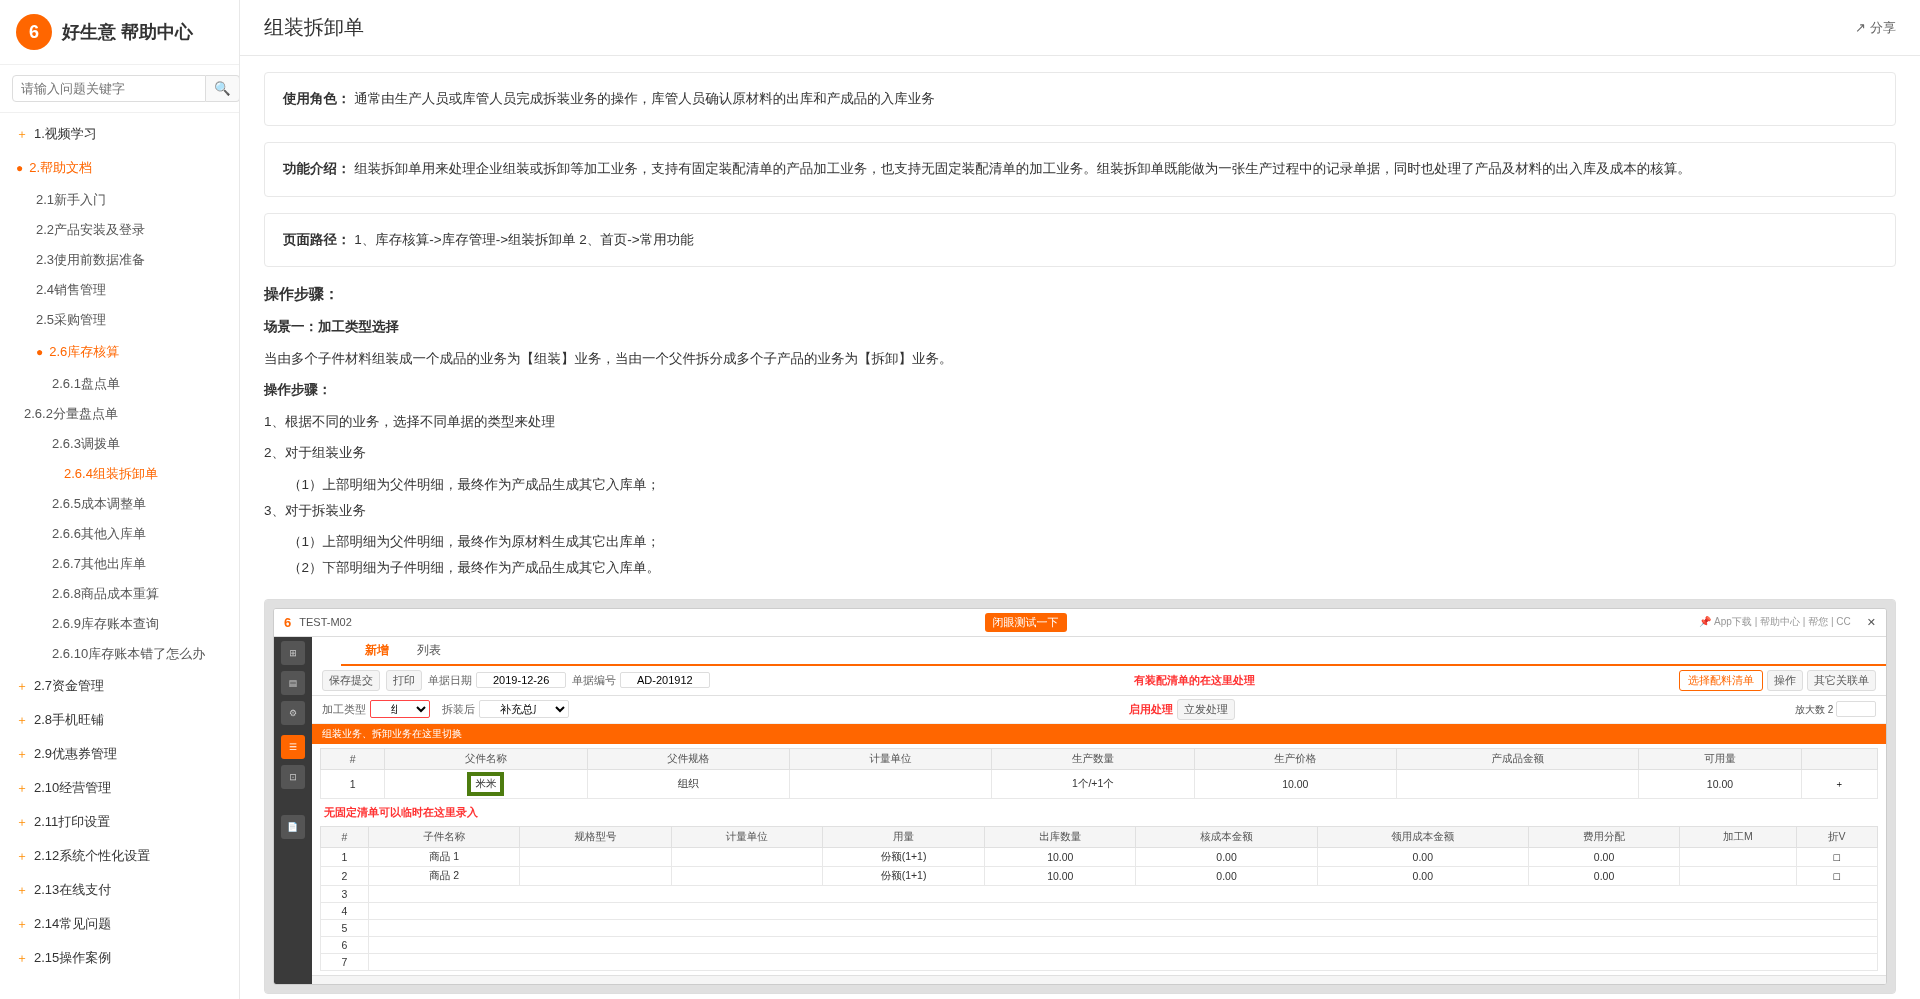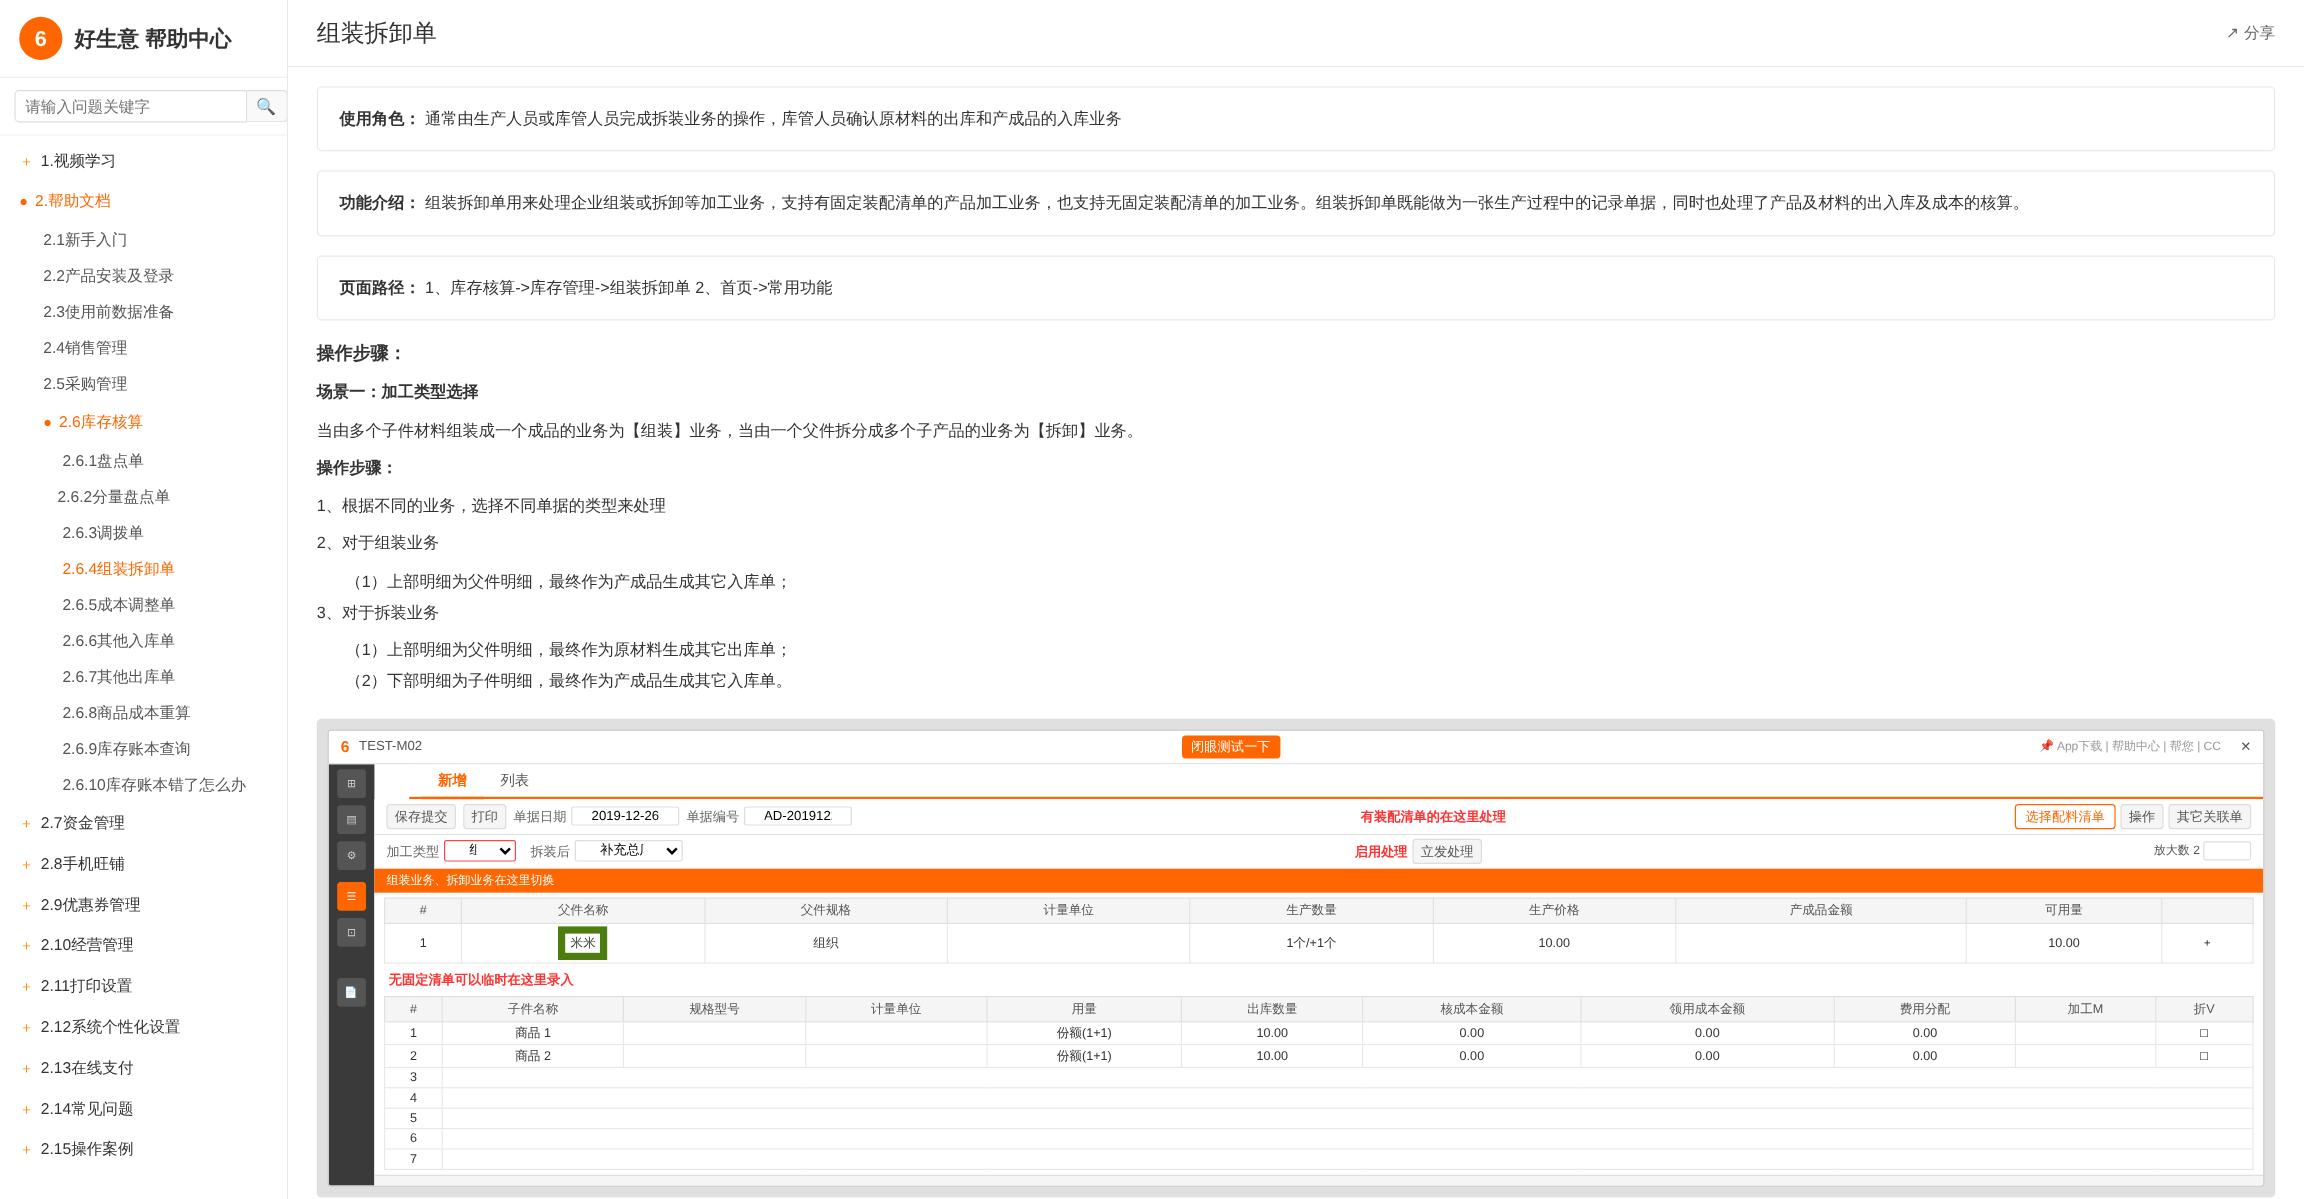--- a/index.html
+++ b/index.html
@@ -70,21 +70,21 @@
     .nav-icon { font-size: 12px; color: #ff8c00; }
     .nav-icon.minus { color: #ff6600; }
     .nav-icon.plus { color: #ff8c00; }
 
     .sub-item {
       padding: 6px 16px 6px 36px;
       cursor: pointer;
       color: #555;
       font-size: 13px;
     }
-    .sub-item.active { color: #ff6600; font-weight: 500; }
+    .sub-item.active { color: #ff6600; font-weight: 500; margin-left: 12px; }
 
     
     #main {
       flex: 1;
       overflow-y: auto;
       background: #7dd3fc;
     }
 
     .main-header {
       background: #fff;
@@ -313,21 +313,21 @@
     <div class="sub-item">2.2产品安装及登录</div>
     <div class="sub-item">2.3使用前数据准备</div>
     <div class="sub-item">2.4销售管理</div>
     <div class="sub-item">2.5采购管理</div>
 
     <div class="nav-item active" style="padding-left:36px;">
       <span class="nav-icon minus" style="color:#ff6600;">●</span>
       <span>2.6库存核算</span>
     </div>
     <div class="sub-item" style="padding-left:52px;">2.6.1盘点单</div>
-    <div class="sub-item" style="padding-left:48px;">2.6.2分量盘点单</div>
+    <div class="sub-item" style="padding-left:24px;">2.6.2分量盘点单</div>
     <div class="sub-item" style="padding-left:52px;">2.6.3调拨单</div>
     <div class="sub-item active" style="padding-left:52px;">2.6.4组装拆卸单</div>
     <div class="sub-item" style="padding-left:52px;">2.6.5成本调整单</div>
     <div class="sub-item" style="padding-left:52px;">2.6.6其他入库单</div>
     <div class="sub-item" style="padding-left:52px;">2.6.7其他出库单</div>
     <div class="sub-item" style="padding-left:52px;">2.6.8商品成本重算</div>
     <div class="sub-item" style="padding-left:52px;">2.6.9库存账本查询</div>
     <div class="sub-item" style="padding-left:52px;">2.6.10库存账本错了怎么办</div>
 
     <div class="nav-item">
@@ -512,21 +512,21 @@
                       <th>生产价格</th>
                       <th>产成品金额</th>
                       <th>可用量</th>
                       <th></th>
                     </tr>
                   </thead>
                   <tbody>
                     <tr>
                       <td>1</td>
                       <td>
-                        <div style="border:6px solid #4d7c0f; padding:1px 4px; display:inline-block;text-align:center;">米米</div>
+                        <div style="border:4px solid #4d7c0f; padding:1px 4px; display:inline-block;text-align:center;">米米</div>
                       </td>
                       <td>组织</td>
                       <td></td>
                       <td>1个/+1个</td>
                       <td>10.00</td>
                       <td></td>
                       <td>10.00</td>
                       <td>
                         <button style="font-size:9px; border:none; background:#fff; cursor:pointer;">＋</button>
                       </td>

